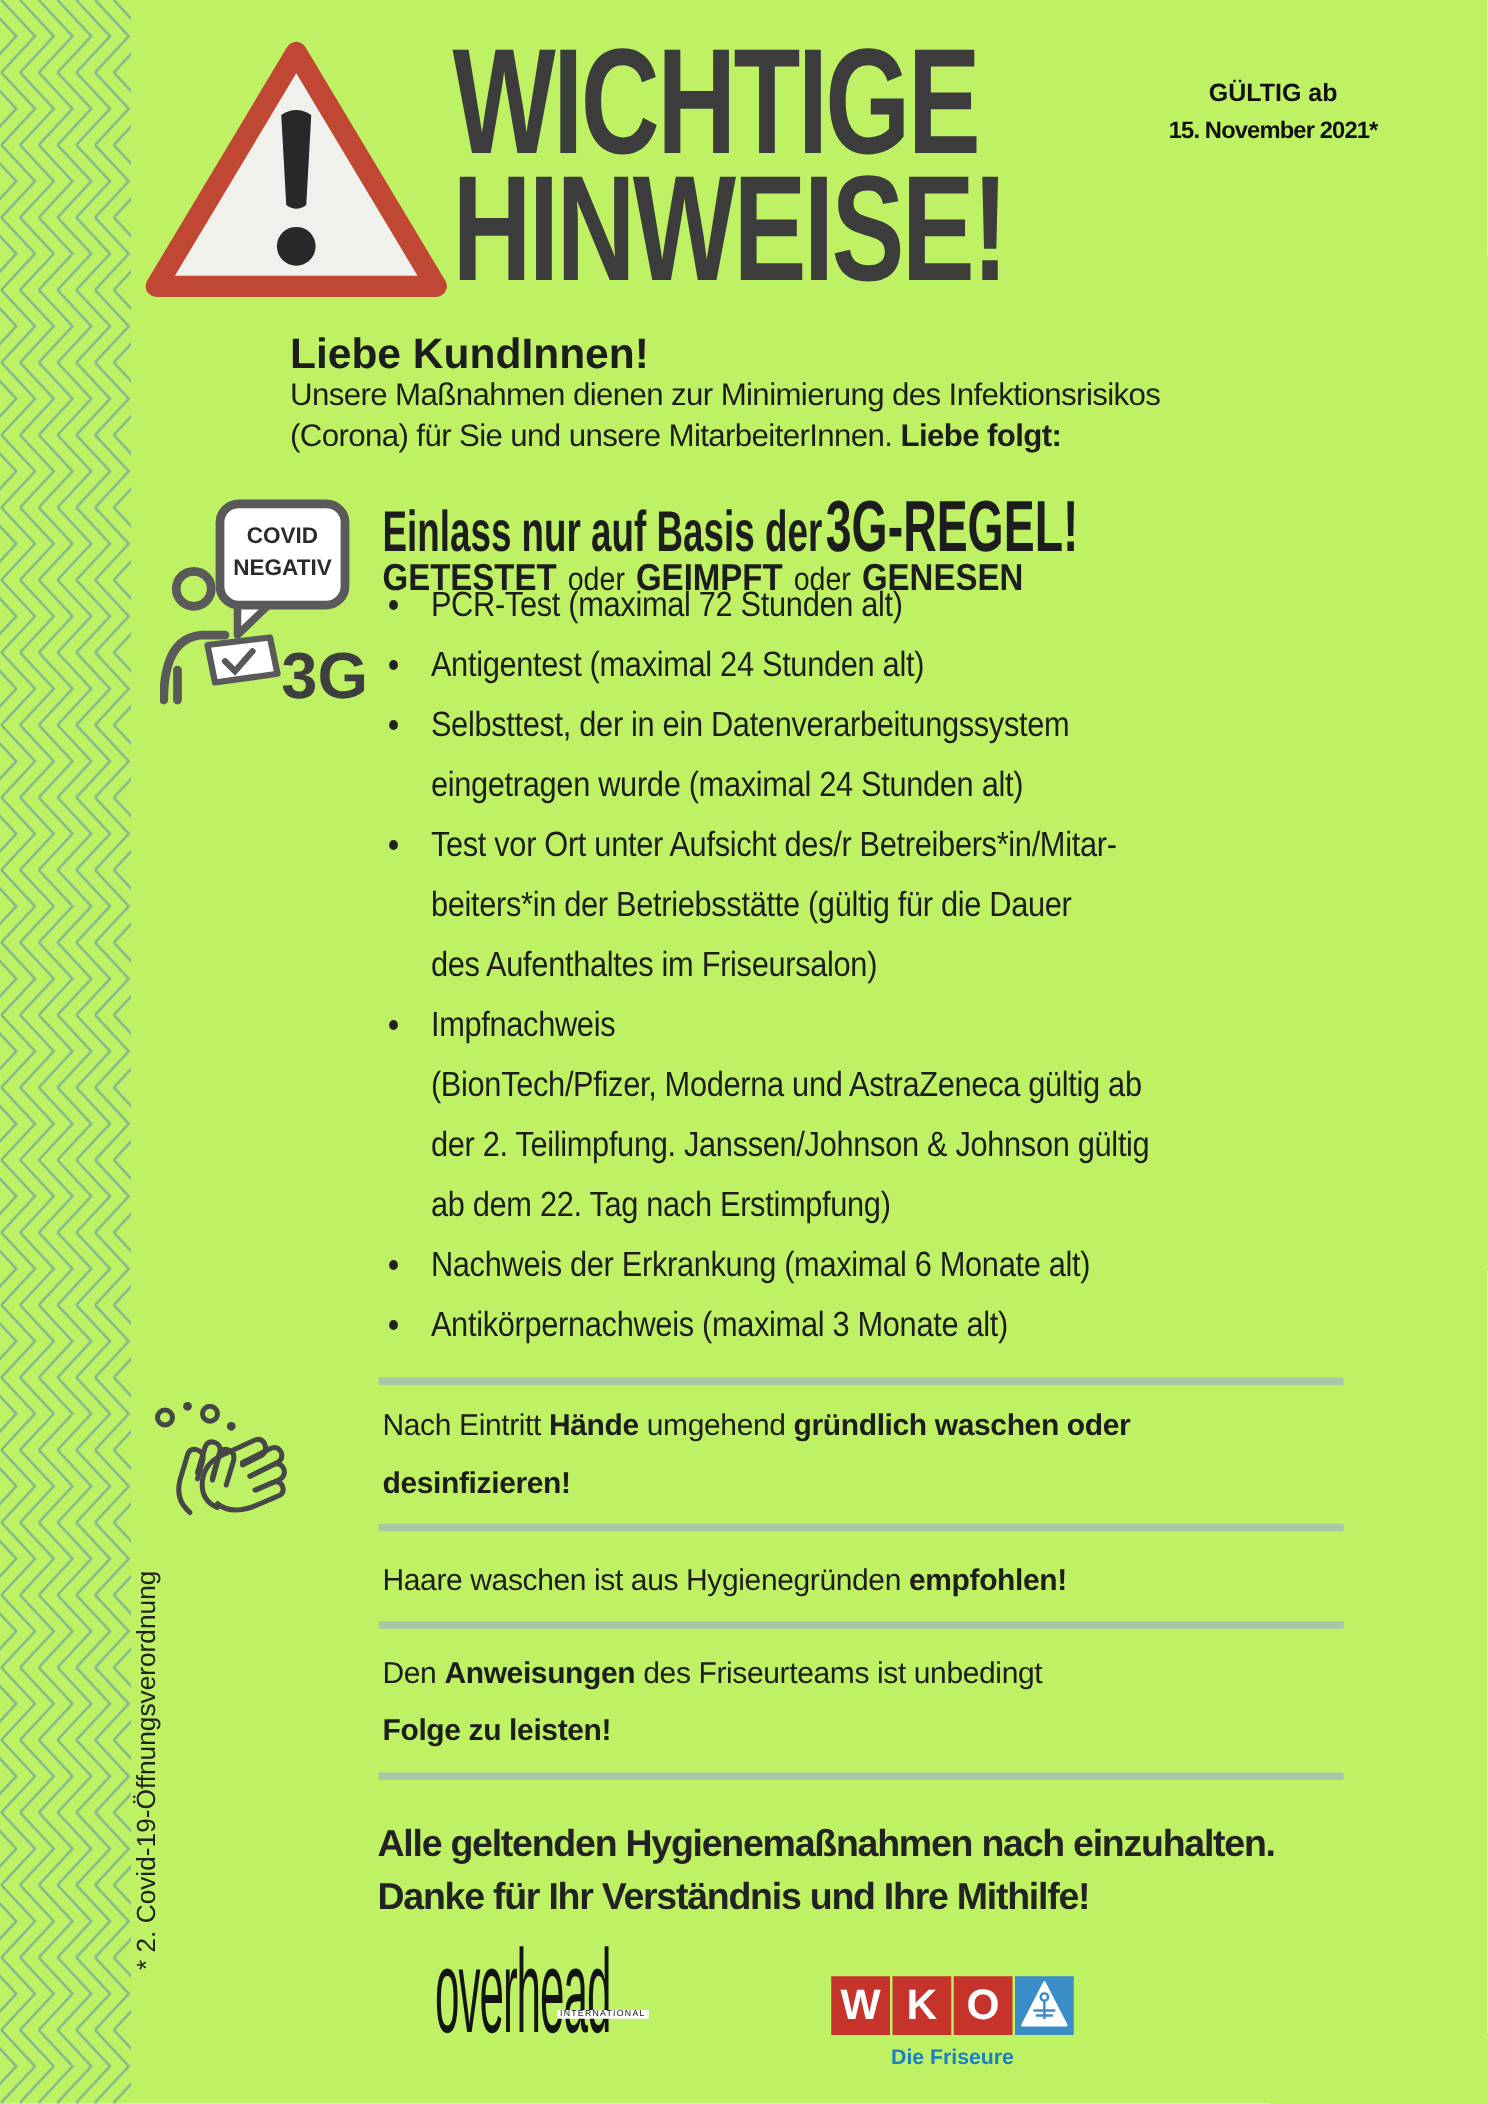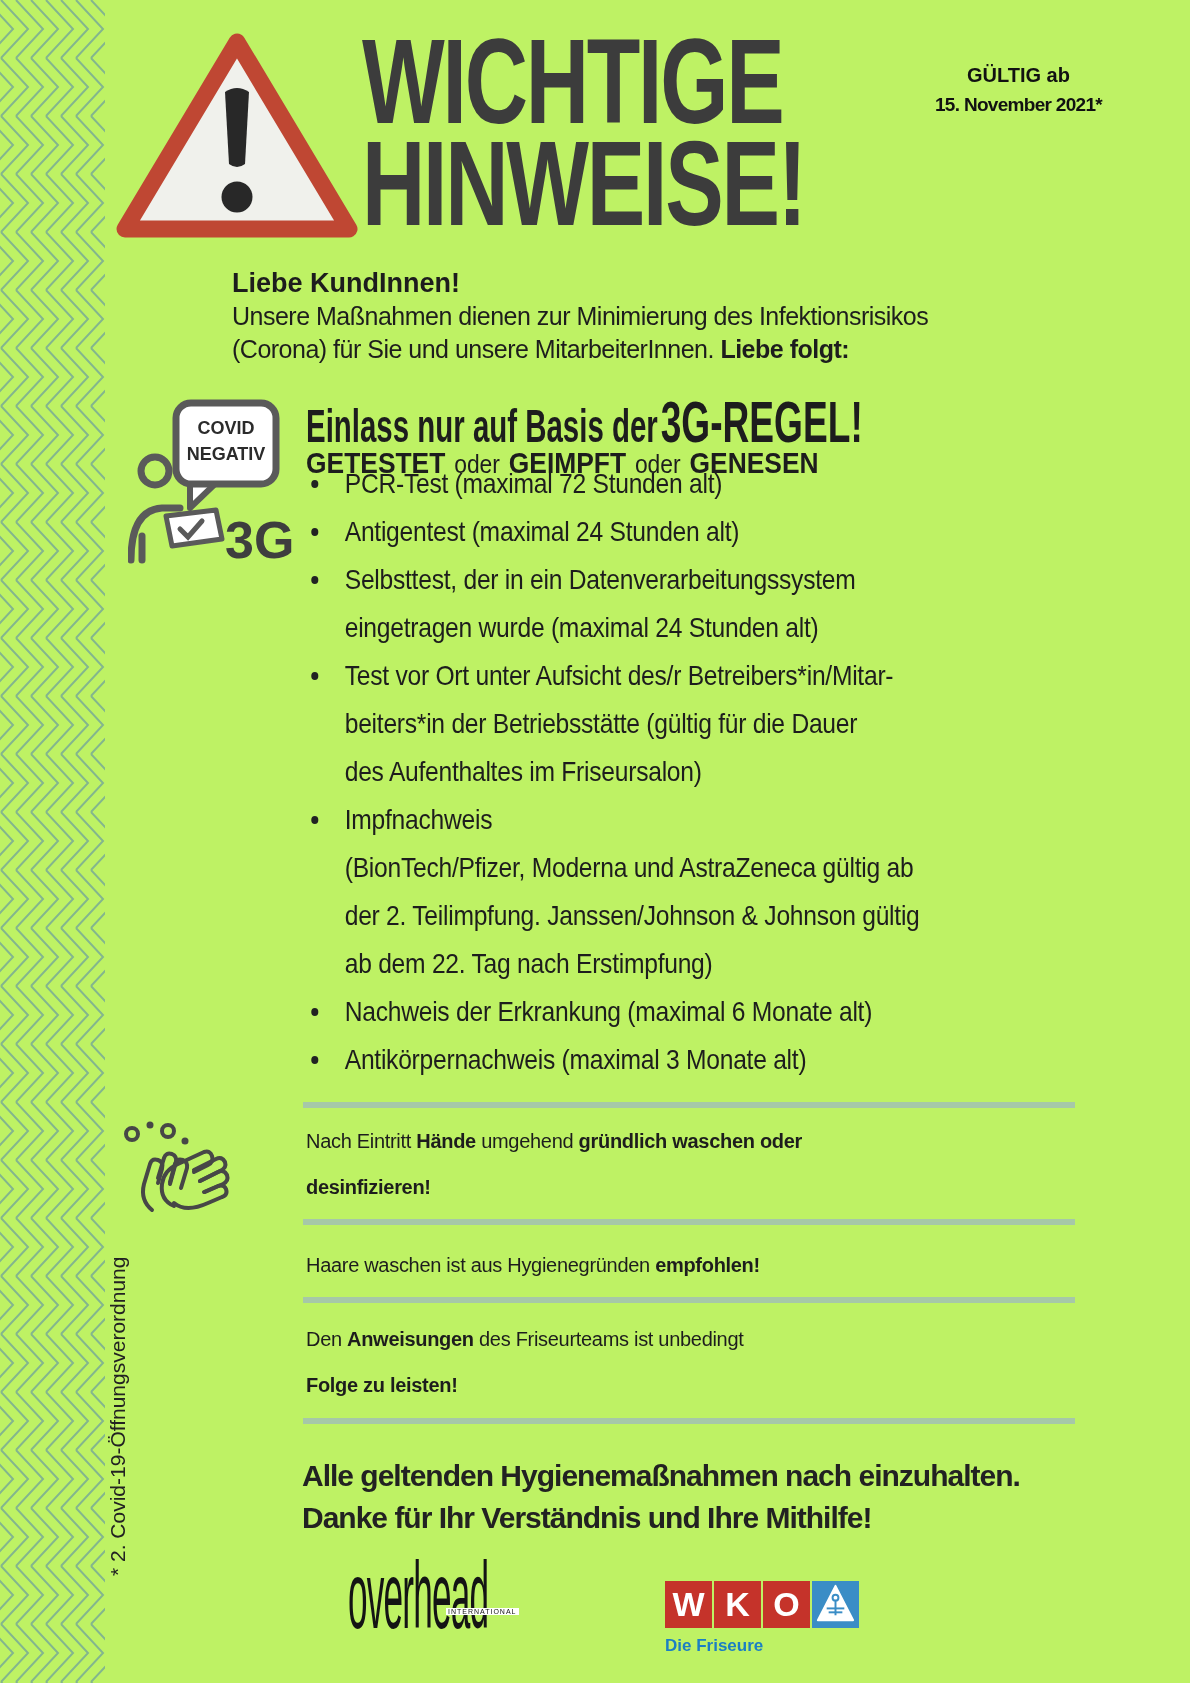--- a/index.html
+++ b/index.html
@@ -20,21 +20,21 @@
   .title{
     left:362px;top:30px;font-weight:700;font-size:120px;line-height:102px;
     letter-spacing:-3px;color:#3c3c3c;white-space:nowrap;
     transform:scaleX(0.73);transform-origin:left top;
   }
   .valid{left:935px;top:60px;font-weight:700;font-size:20px;line-height:30px;color:#111;text-align:center;}
   .valid .date{font-size:19px;letter-spacing:-0.7px;white-space:nowrap;}
 
   
   .intro{left:232px;top:266px;}
-  .intro .salutation{font-weight:700;font-size:27px;line-height:34px;}
+  .intro .salutation{font-weight:700;font-size:34px;line-height:34px;}
   .intro .iline{font-size:25px;line-height:33px;letter-spacing:-0.5px;white-space:nowrap;}
 
   
   .badge3g{left:128px;top:398px;width:182px;height:168px;}
 
   
   .heading{
     left:306px;top:388px;white-space:nowrap;
     transform:scaleX(0.64);transform-origin:left top;
   }
@@ -54,21 +54,21 @@
   }
   .bullet-item{display:flex;align-items:flex-start;}
   .dot{flex:none;width:8px;height:8px;border-radius:50%;background:#222;margin:20px 0 0 6px;}
   .bl{margin-left:30px;white-space:nowrap;}
 
   
   .divider{left:303px;width:772px;height:6px;background:#a6c8a8;}
   .div1{top:1102px;} .div2{top:1219px;} .div3{top:1297px;} .div4{top:1418px;}
 
   
-  .rule{left:306px;font-size:20px;line-height:46px;letter-spacing:-0.3px;white-space:nowrap;}
+  .rule{left:306px;font-size:24px;line-height:46px;letter-spacing:-0.3px;white-space:nowrap;}
   .rule1{top:1118px;} .rule2{top:1242px;} .rule3{top:1316px;}
   .handwash-icon{left:122px;top:1118px;width:130px;height:96px;}
 
   
   .closing{left:302px;top:1455px;font-weight:700;font-size:30px;line-height:42px;
     letter-spacing:-1px;white-space:nowrap;color:#222;}
 
   
   .footnote{
     left:106px;top:1256px;height:320px;font-size:21px;color:#222;
@@ -87,21 +87,21 @@
   }
 
   
   .wko{left:665px;top:1581px;width:194px;}
   .wko-squares{display:flex;gap:2px;}
   .wko-sq{
     width:47px;height:47px;background:#c5332a;color:#fff;font-weight:700;font-size:34px;
     display:flex;align-items:center;justify-content:center;
   }
   .wko-sq.blue{background:#3a8dc6;}
-  .wko-tagline{margin-top:8px;text-align:left;color:#1b7fc4;font-weight:700;font-size:17px;}
+  .wko-tagline{margin-top:8px;text-align:center;color:#1b7fc4;font-weight:700;font-size:17px;}
 </style>
 </head>
 <body>
 
 <div class="poster">
 
   <div class="abs zigzag">
     <svg width="105" height="1683" xmlns="http://www.w3.org/2000/svg">
       <defs>
         <pattern id="zz" width="105" height="58" patternUnits="userSpaceOnUse">

